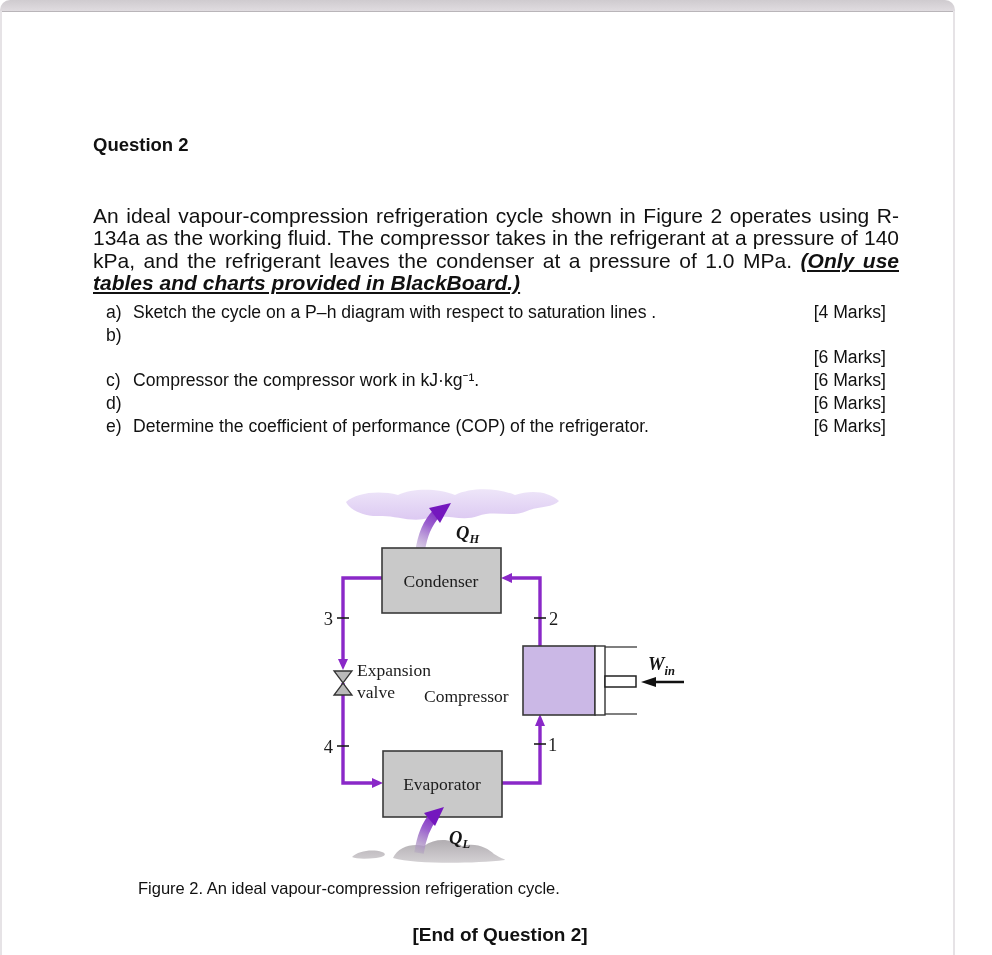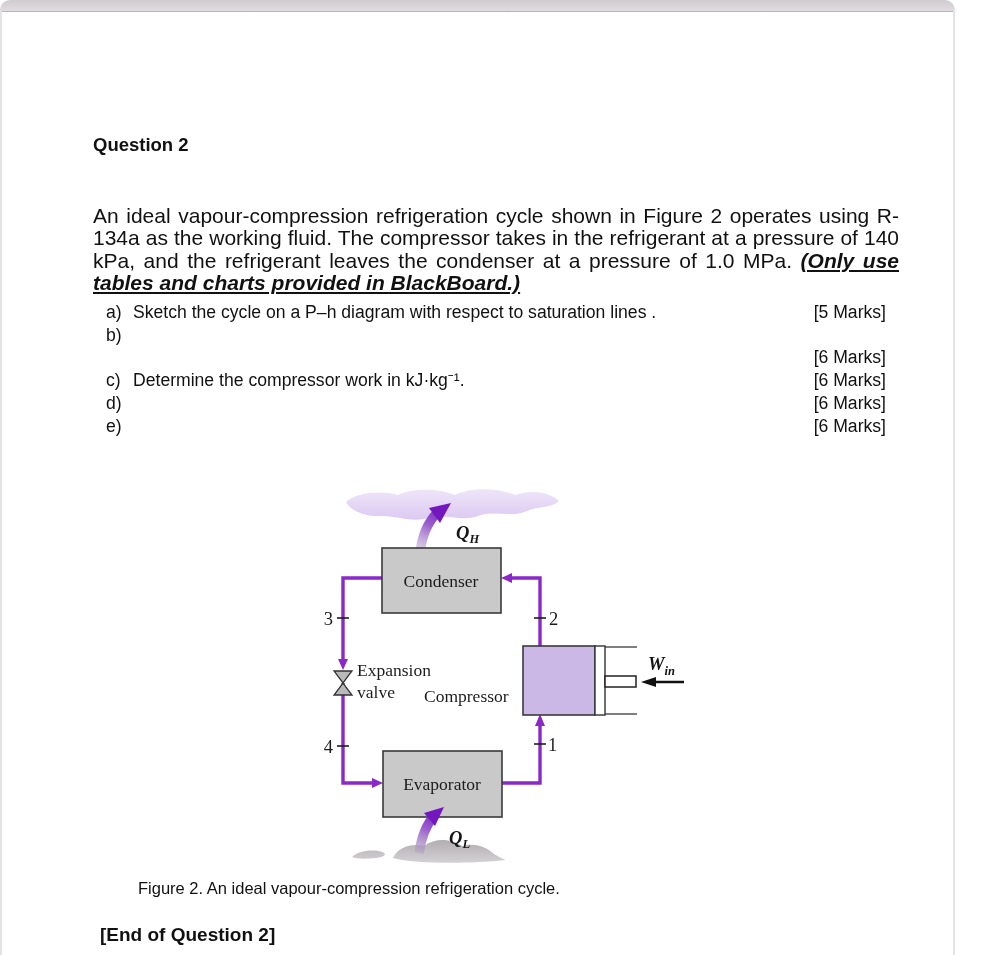--- a/index.html
+++ b/index.html
@@ -24,21 +24,21 @@
   .intro .emph { font-weight:bold; font-style:italic; text-decoration:underline; }
 
   .qlist { position:absolute; left:106px; top:301px; width:780px; font-size:17.6px; line-height:22.7px; }
   .qrow { display:flex; }
   .qrow .letter { width:27px; flex:none; }
   .qrow .marks { margin-left:auto; white-space:nowrap; padding-left:12px; }
 
   .fig-svg { position:absolute; left:250px; top:480px; }
 
   .fig-caption { position:absolute; left:138px; top:879px; width:600px; text-align:left; font-size:16.5px; }
-  .end-footer { position:absolute; left:100px; top:924px; width:800px; text-align:left; font-size:19px; font-weight:bold; }
+  .end-footer { position:absolute; left:100px; top:924px; width:800px; text-align:center; font-size:19px; font-weight:bold; }
 
   
   .pipe   { stroke:#8a28c8; stroke-width:3.4; fill:none; }
   .phead  { fill:#8a28c8; stroke:none; }
   .tick   { stroke:#1c1c1c; stroke-width:1.6; }
   .boxln  { stroke:#3a3a3a; stroke-width:1.6; }
   .st     { font-family:"Liberation Serif", serif; font-size:17.5px; fill:#1c1c1c; }
   .num    { font-family:"Liberation Serif", serif; font-size:18.5px; fill:#1c1c1c; }
   .ital   { font-family:"Liberation Serif", serif; font-style:italic; font-weight:600; font-size:18.5px; fill:#151515; }
   .sub    { font-size:12.5px; }
@@ -52,42 +52,43 @@
   <div class="edge right"></div>
 
   <div class="q-title">Question 2</div>
 
   <p class="intro"><span>An ideal vapour-compression refrigeration cycle shown in Figure 2 operates using R-134a as the working fluid. The compressor takes in the refrigerant at a pressure of 140 kPa, and the refrigerant leaves the condenser at a pressure of 1.0 MPa. </span><span class="emph">(Only use tables and charts provided in BlackBoard.)</span></p>
 
   <div class="qlist">
     <div class="qrow">
       <span class="letter">a)</span>
       <span class="qtext">Sketch the cycle on a P–h diagram with respect to saturation lines .</span>
-      <span class="marks">[5 Marks]</span>
+      <span class="marks">[4 Marks]</span>
     </div>
     <div class="qrow">
       <span class="letter">b)</span>
       <span class="marks"></span>
     </div>
     <div class="qrow">
       <span class="letter"></span>
       <span class="qtext"></span>
       <span class="marks">[6 Marks]</span>
     </div>
     <div class="qrow">
       <span class="letter">c)</span>
-      <span class="qtext">Determine the compressor work in kJ·kg⁻¹.</span>
+      <span class="qtext">Compressor the compressor work in kJ·kg⁻¹.</span>
       <span class="marks">[6 Marks]</span>
     </div>
     <div class="qrow">
       <span class="letter">d)</span>
       <span class="marks">[6 Marks]</span>
     </div>
     <div class="qrow">
       <span class="letter">e)</span>
+      <span class="qtext">Determine the coefficient of performance (COP) of the refrigerator.</span>
       <span class="marks">[6 Marks]</span>
     </div>
   </div>
 
   <svg class="fig-svg" width="510" height="400" viewBox="250 480 510 400">
     <defs>
       <linearGradient id="gradQH" gradientUnits="userSpaceOnUse" x1="420" y1="554" x2="446" y2="506">
         <stop offset="0" stop-color="#c7bcd6" stop-opacity="0.55"></stop>
         <stop offset="0.55" stop-color="#9a5fce"></stop>
         <stop offset="1" stop-color="#7417be"></stop>

